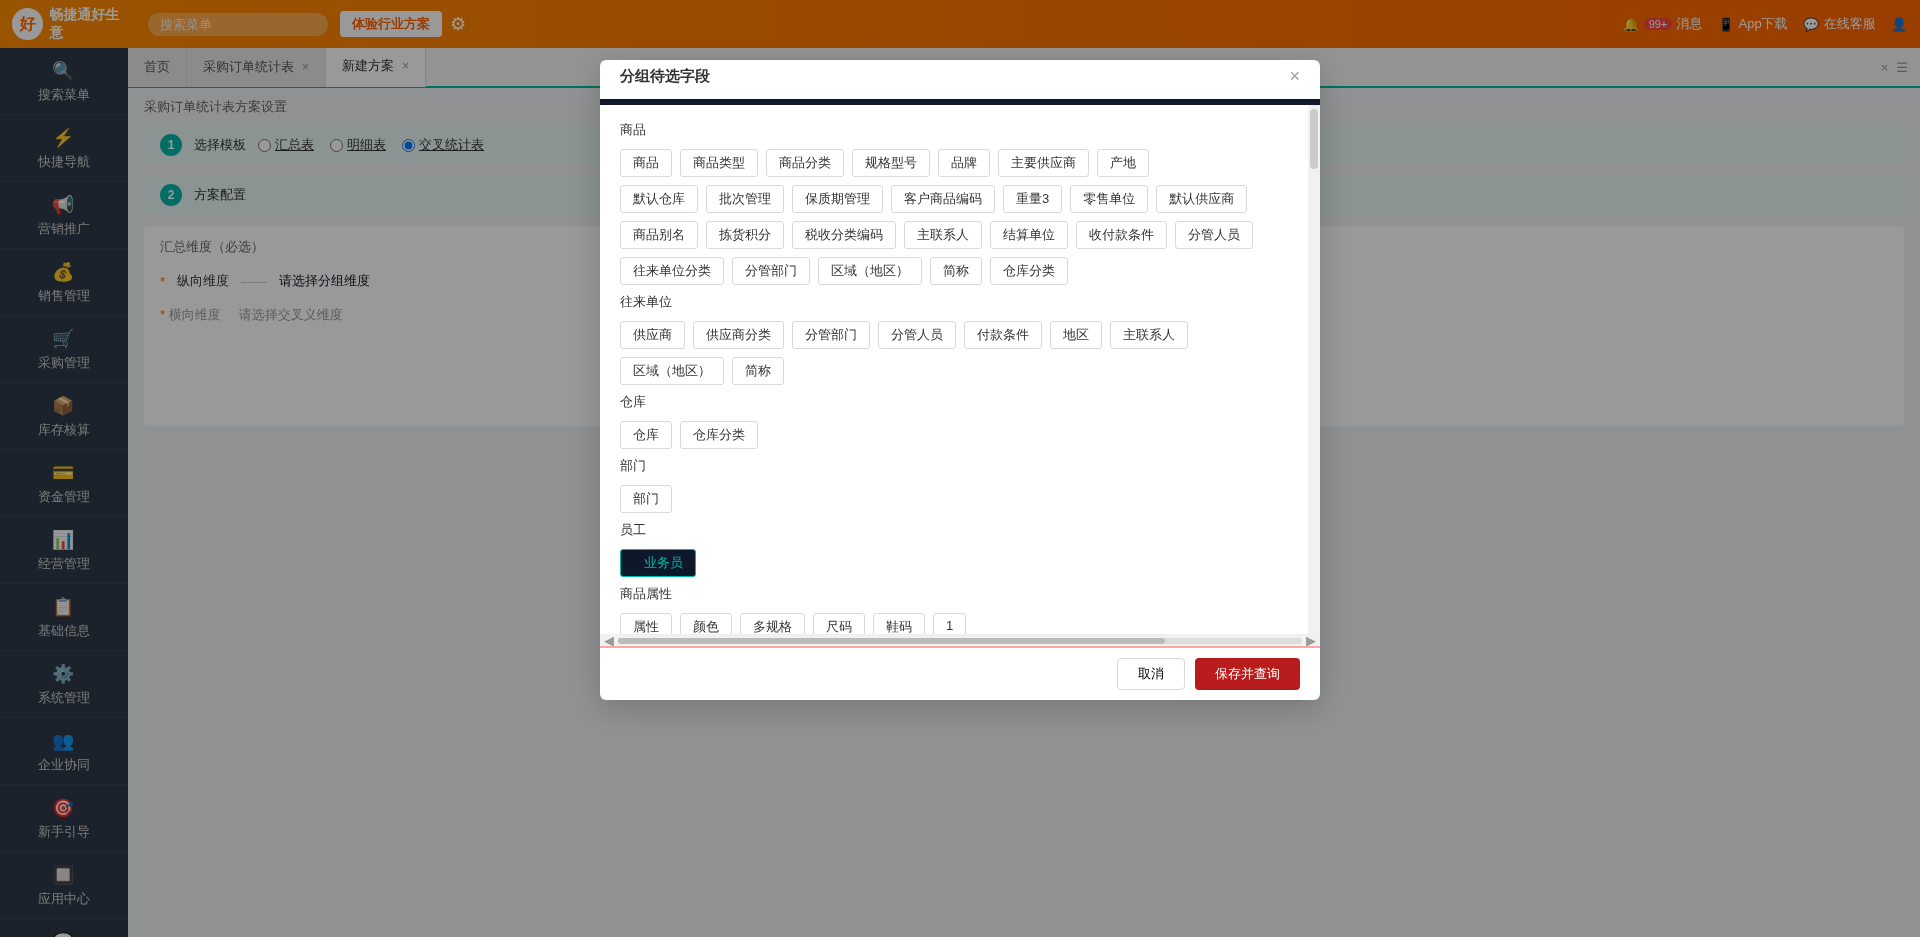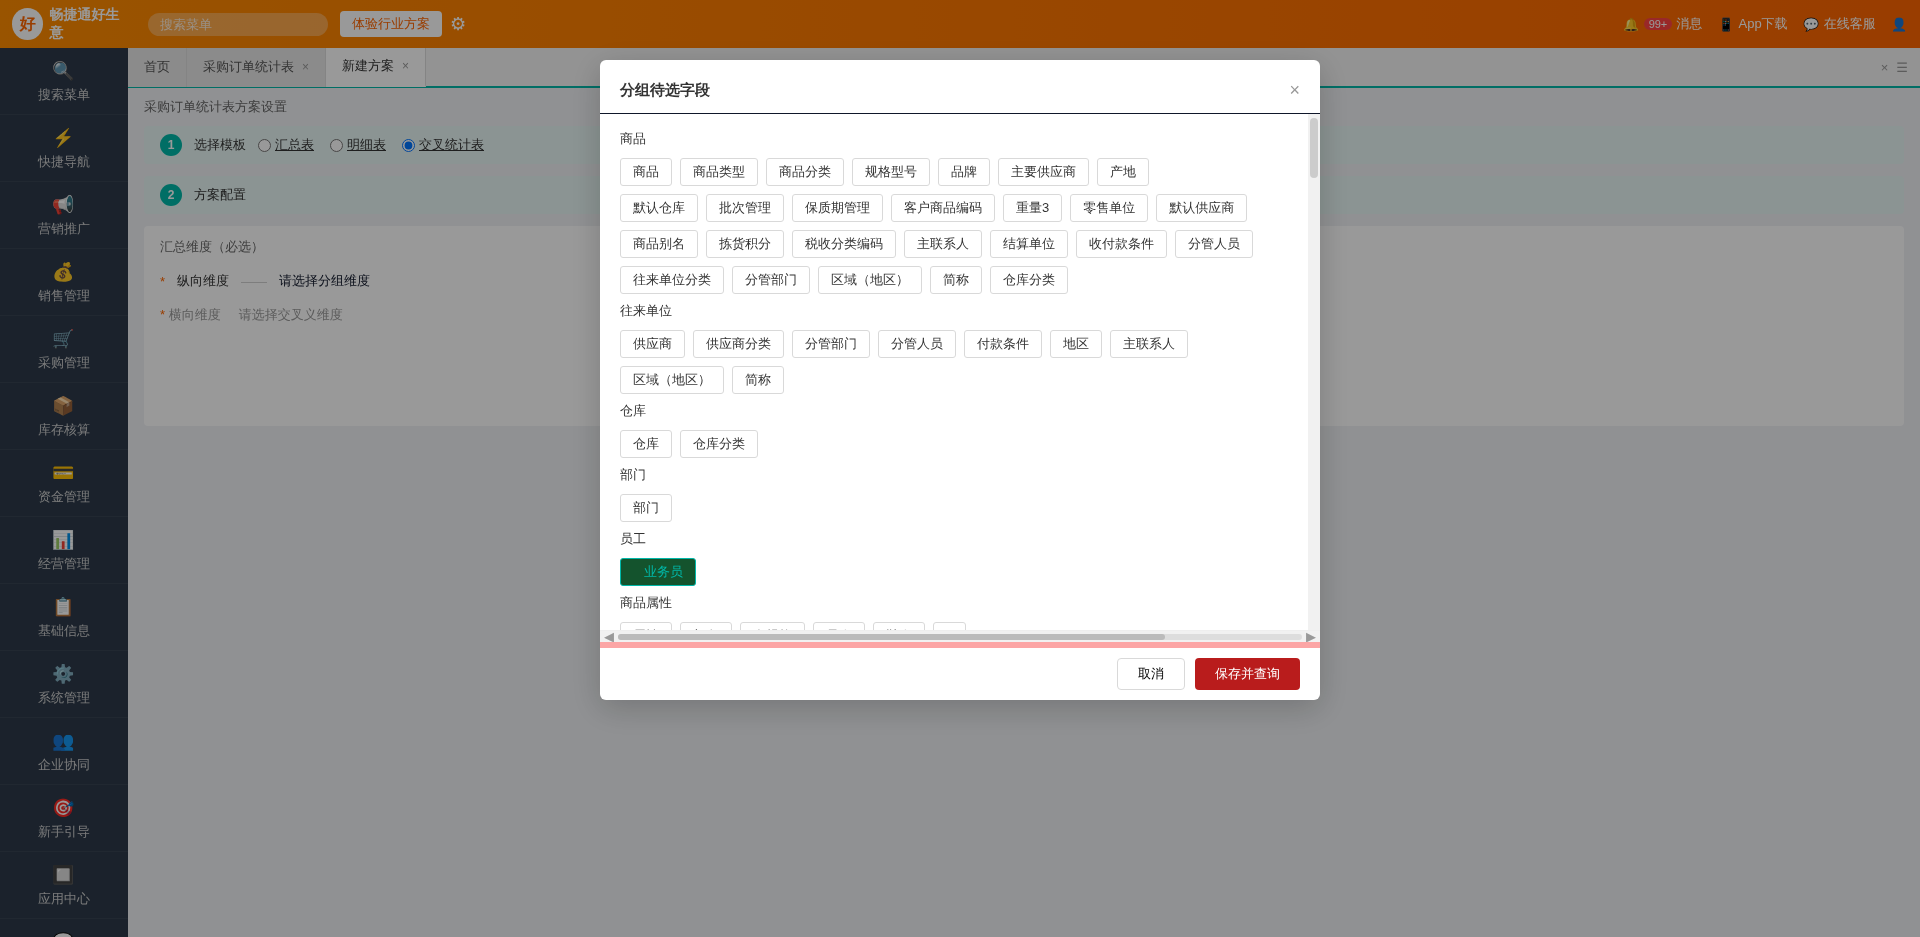--- a/index.html
+++ b/index.html
@@ -69,21 +69,21 @@
       text-align: right;
     }
     .top-btn {
       background: white;
       color: #ff6600;
       border: none;
       border-radius: 4px;
       padding: 4px 12px;
       cursor: pointer;
       font-size: 13px;
-      font-weight: normal;
+      font-weight: bold;
     }
 
     
     .sidebar {
       position: fixed;
       top: 48px;
       left: 0;
       bottom: 0;
       width: 128px;
       background: #2d3a4a;
@@ -205,43 +205,43 @@
     .modal {
       background: white;
       border-radius: 6px;
       width: 720px;
       max-height: 640px;
       display: flex;
       flex-direction: column;
       box-shadow: 0 8px 32px rgba(0,0,0,0.2);
     }
     .modal-header {
-      padding: 20px 20px 12px;
-      border-bottom: 1px solid #0f172a;
+      padding: 6px 20px 12px;
+      border-bottom: 6px solid #0f172a;
       display: flex;
       align-items: center;
       justify-content: space-between;
       font-size: 15px;
       font-weight: bold;
     }
     .modal-close {
       cursor: pointer;
       color: #999;
       font-size: 18px;
       background: none;
       border: none;
     }
     .modal-body {
       flex: 1;
       overflow-y: auto;
       padding: 16px 20px;
     }
     .modal-footer {
       padding: 10px 20px;
-      border-top: 6px solid #fca5a5;
+      border-top: 2px solid #fca5a5;
       display: flex;
       justify-content: flex-end;
       gap: 10px;
     }
 
     
     .field-section-title {
       font-size: 13px;
       color: #333;
       margin-bottom: 10px;
@@ -261,21 +261,21 @@
       border-radius: 3px;
       padding: 4px 12px;
       font-size: 13px;
       cursor: pointer;
       color: #333;
       background: white;
     }
     .field-chip.selected {
       border-color: #00b8a9;
       color: #00b8a9;
-      background: #14532d;
+      background: #0f172a;
       padding-left: 23px;
     }
 
     
     .modal-body::-webkit-scrollbar { width: 6px; }
     .modal-body::-webkit-scrollbar-track { background: #f1f1f1; }
     .modal-body::-webkit-scrollbar-thumb { background: #ccc; border-radius: 3px; }
 
     
     .modal-hscroll {

